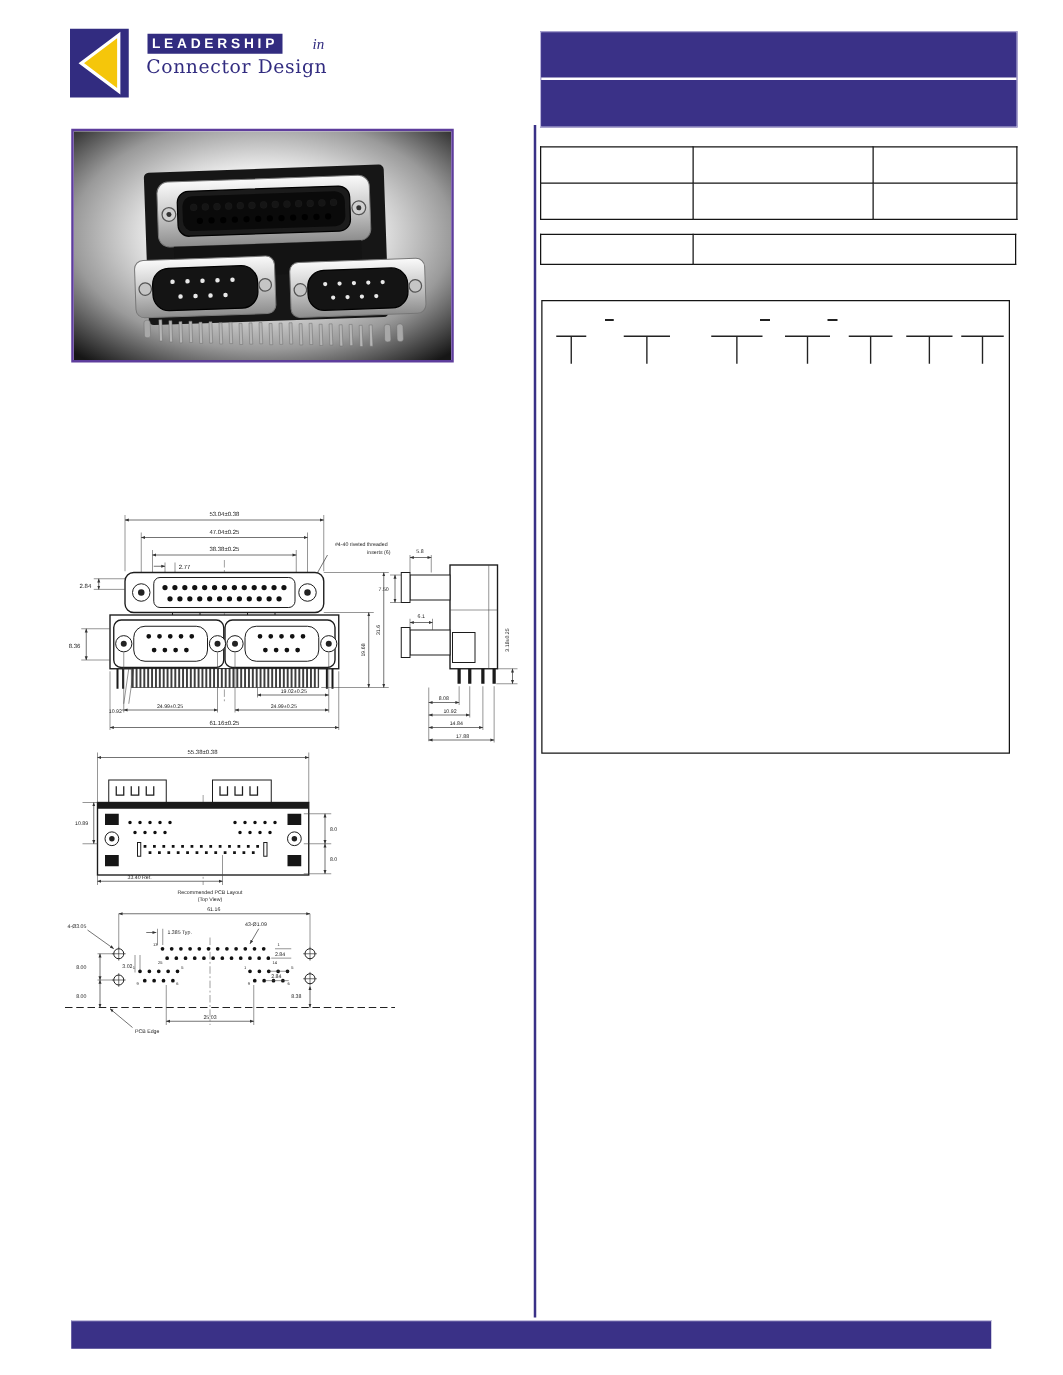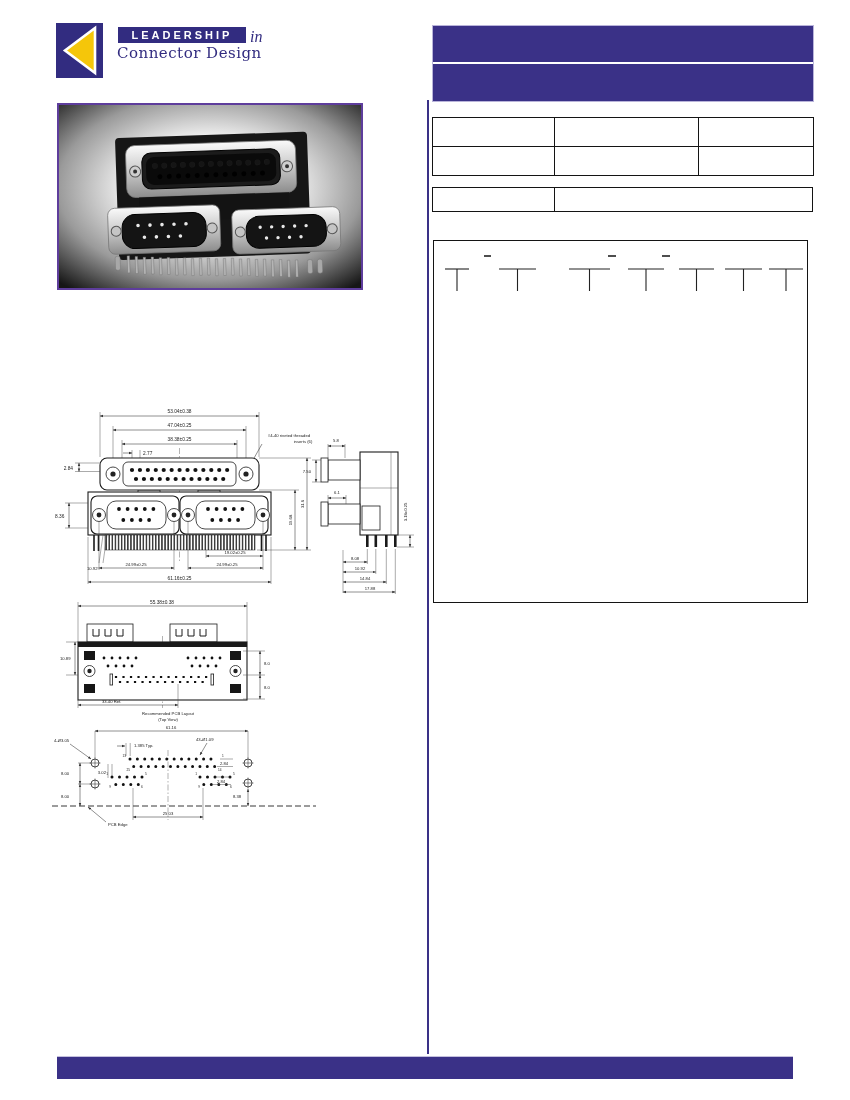--- a/index.html
+++ b/index.html
@@ -7,23 +7,23 @@
   .abs{position:absolute;}
   
   .banner{left:432px;top:25px;width:380px;height:75px;border:1px solid #b9b4da;background:#3a3187;}
   .banner .band1{position:absolute;left:0;top:0;width:100%;height:36px;background:#3a3187;}
   .banner .gap{position:absolute;left:0;top:36px;width:100%;height:2px;background:#ffffff;}
   .banner .band2{position:absolute;left:0;top:38px;width:100%;height:37px;background:#3a3187;}
   .divider{left:427px;top:100px;width:2px;height:954px;background:#3a3187;}
   .footer{left:57px;top:1056px;width:736px;height:22px;background:#3a3187;border-top:1px solid #c4c0de;}
   
   .logo-square{left:56px;top:23px;width:47px;height:55px;background:#322c80;}
-  .logo-bar{left:118px;top:27px;width:128px;height:16px;background:#322c80;color:#fff;
+  .logo-bar{left:118px;top:27px;width:108px;height:16px;background:#322c80;color:#fff;
             font-weight:bold;font-size:11px;letter-spacing:3px;text-align:center;line-height:16px;}
-  .logo-in{left:250px;top:28px;font-style:italic;font-size:16px;color:#322c80;font-family:"Liberation Serif",serif;}
+  .logo-in{left:250px;top:28px;font-style:italic;font-size:12px;color:#322c80;font-family:"Liberation Serif",serif;}
   .logo-tagline{left:117px;top:44px;font-size:15px;color:#322c80;
                 font-family:"DejaVu Serif","Liberation Serif",serif;letter-spacing:.5px;}
   
   .photo{left:57px;top:103px;width:306px;height:187px;border:2px solid #5e3d9c;box-sizing:border-box;}
   
   table.spec{position:absolute;border-collapse:collapse;table-layout:fixed;}
   table.spec td{border:1.6px solid #141414;padding:0;}
   .t1{left:432px;top:117px;width:378px;height:58px;}
   .t2{left:432px;top:187px;width:378px;height:24px;}
   .orderbox{left:433px;top:240px;width:375px;height:363px;border:1.4px solid #141414;box-sizing:border-box;}

